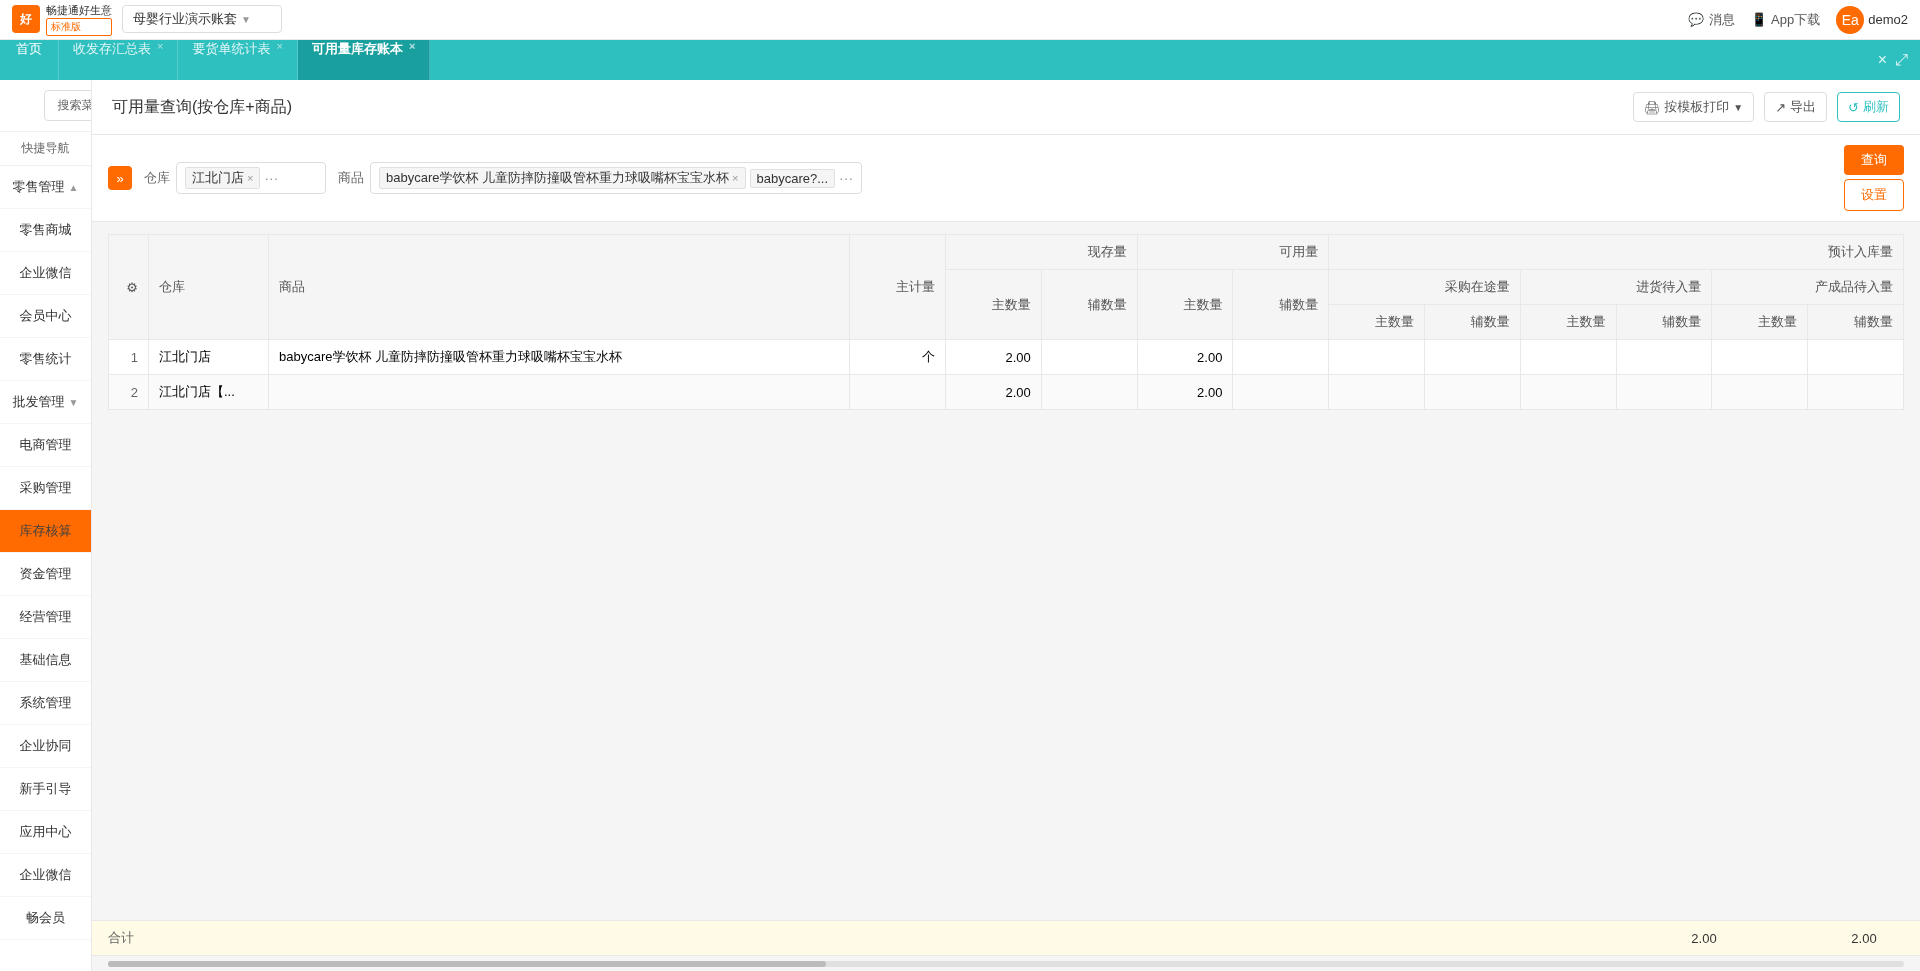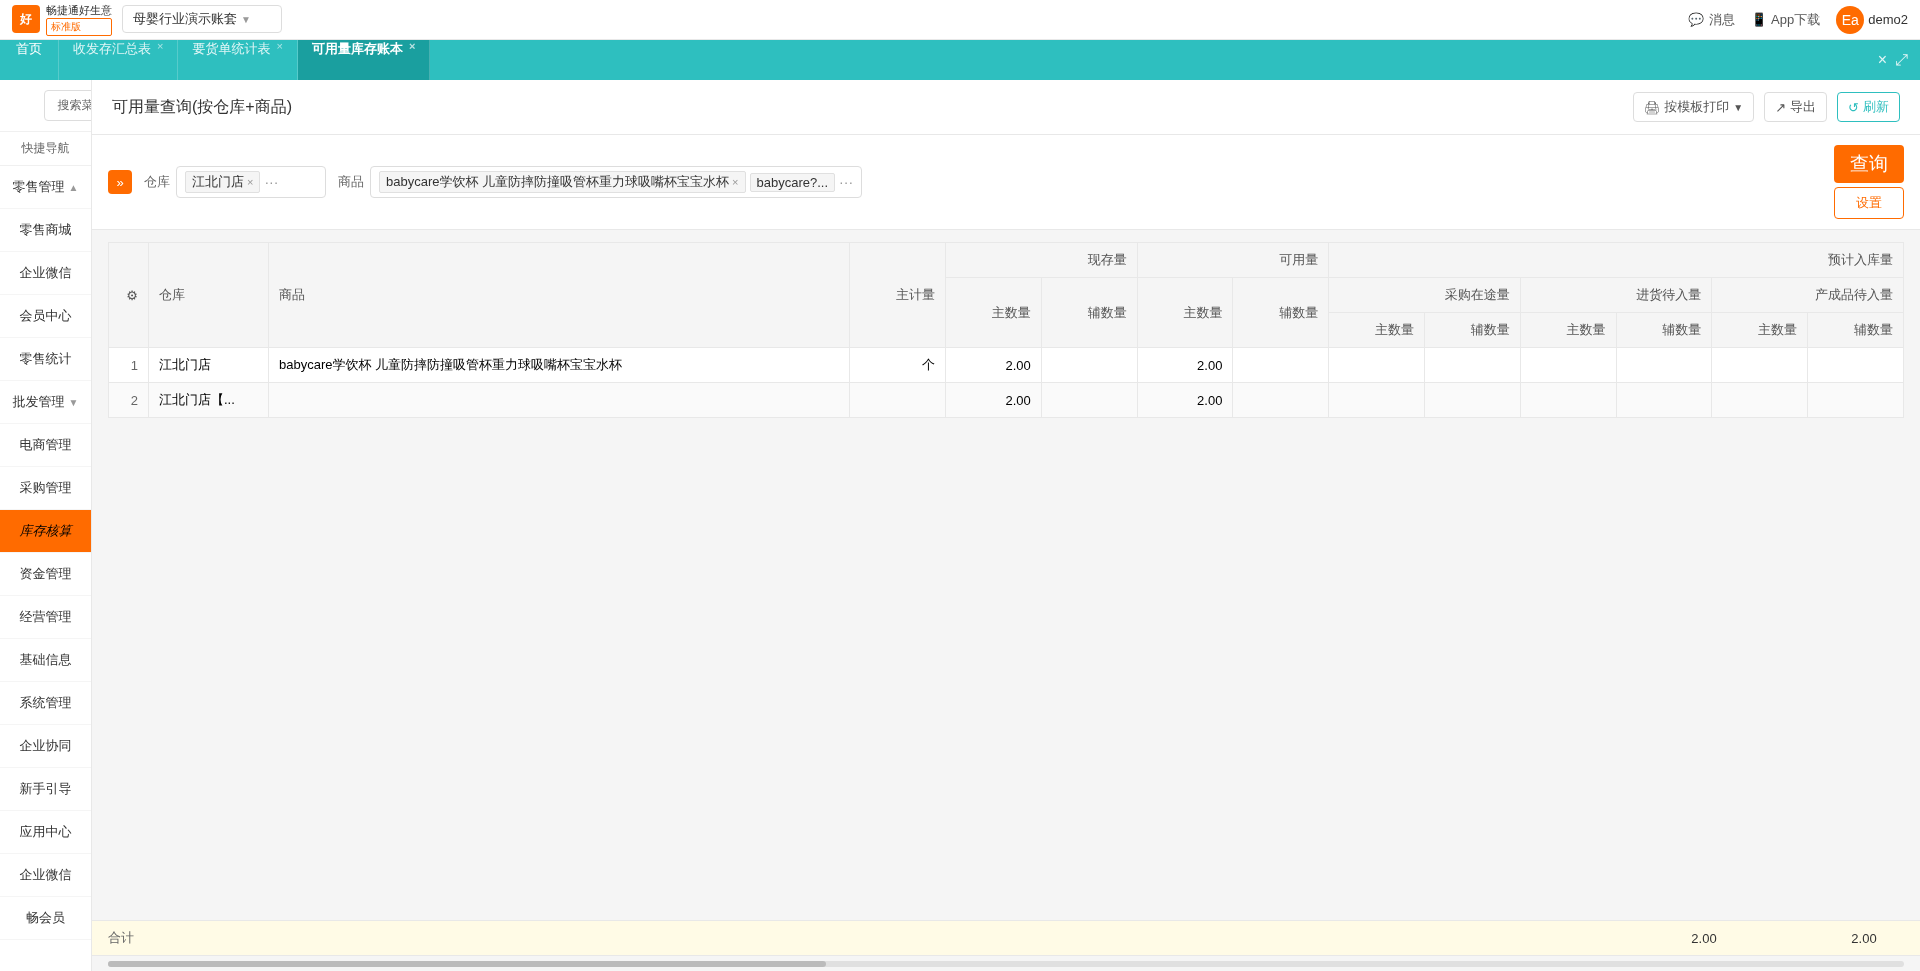--- a/index.html
+++ b/index.html
@@ -108,22 +108,21 @@
       font-size: 13px;
       cursor: pointer;
       border-bottom: 1px solid #f5f5f5;
       display: flex;
       align-items: center;
       justify-content: center;
       gap: 4px;
     }
     .sidebar-item.active {
       background: #ff6b00;
-      color: #000000;
-      font-style: italic;
+      color: #404040;
     }
     .sidebar-item .arrow { font-size: 10px; color: #999; }
 
     
     .content-area {
       flex: 1;
       display: flex;
       flex-direction: column;
       overflow: hidden;
       background: #f5f5f5;
@@ -204,21 +203,21 @@
     .tag-close { color: #999; cursor: pointer; font-size: 11px; }
     .filter-more { color: #999; cursor: pointer; font-size: 14px; }
     .filter-spacer { flex: 1; }
     .query-btn {
       padding: 6px 16px;
       background: #ff6b00;
       color: #fff;
       border: none;
       border-radius: 4px;
       cursor: pointer;
-      font-size: 19px;
+      font-size: 13px;
     }
     .settings-btn {
       padding: 6px 16px;
       background: #fff;
       color: #ff6b00;
       border: 1px solid #ff6b00;
       border-radius: 4px;
       cursor: pointer;
       font-size: 13px;
     }

